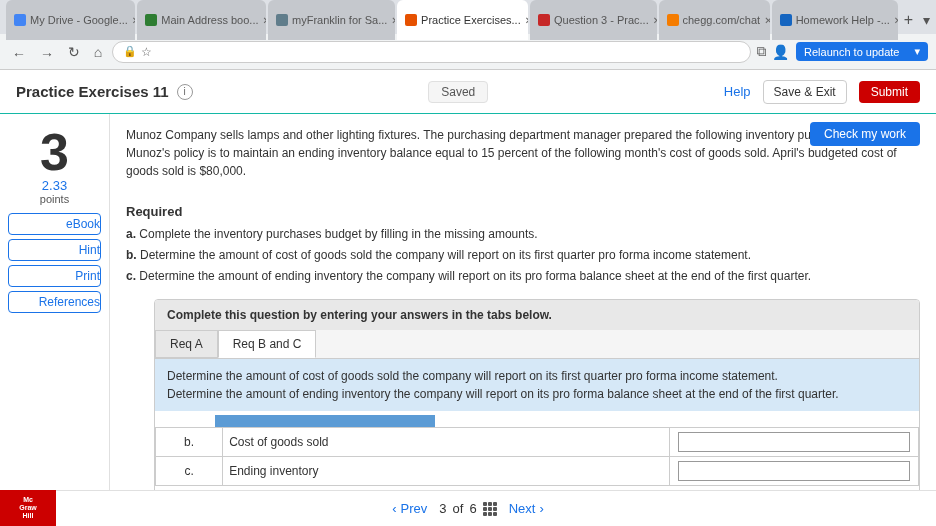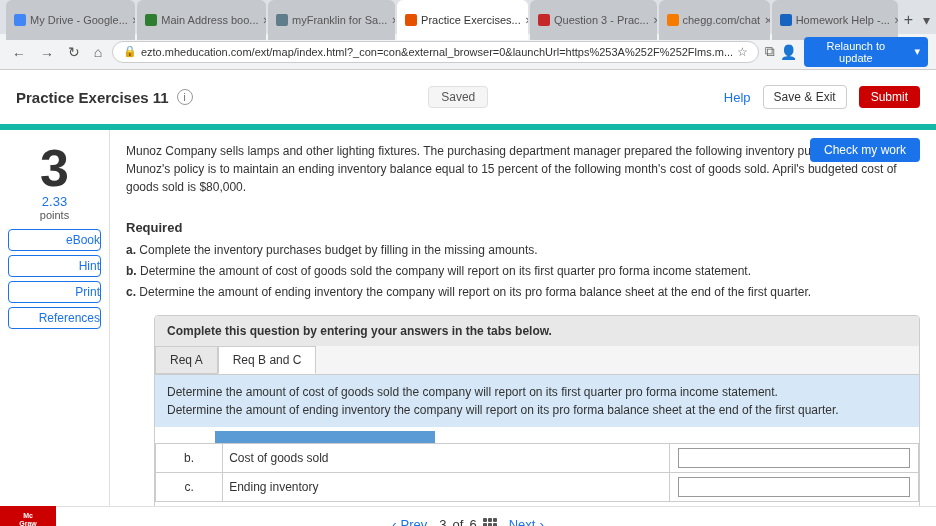--- a/index.html
+++ b/index.html
@@ -24,21 +24,21 @@
     .browser-bar { display: flex; align-items: center; background: #f1f3f4; padding: 4px 8px; height: 36px; gap: 6px; border-bottom: 1px solid #ccc; }
     .nav-btn { background: none; border: none; font-size: 14px; cursor: pointer; color: #555; padding: 2px 4px; }
     .nav-btn:disabled { color: #bbb; }
     .address-bar { flex: 1; background: #fff; border: 1px solid #ccc; border-radius: 12px; padding: 3px 10px; font-size: 11px; color: #333; display: flex; align-items: center; gap: 4px; }
     .address-text { flex: 1; overflow: hidden; text-overflow: ellipsis; white-space: nowrap; font-size: 11px; }
     .bar-icons { display: flex; gap: 6px; align-items: center; }
     .bar-icon { color: #666; font-size: 14px; cursor: pointer; }
     .relaunch-btn { background: #1a73e8; color: #fff; border: none; border-radius: 4px; padding: 3px 8px; font-size: 11px; cursor: pointer; display: flex; align-items: center; gap: 15px; }
 
     
-    .app-header { display: flex; align-items: center; padding: 8px 16px; border-bottom: 6px solid #14b8a6; height: 60px; justify-content: center; }
+    .app-header { display: flex; align-items: center; padding: 8px 16px; border-bottom: 1px solid #14b8a6; height: 44px; justify-content: center; }
     .header-left { display: flex; align-items: center; gap: 8px; }
     .practice-title { font-size: 15px; font-weight: bold; color: #333; }
     .info-icon { display: inline-flex; align-items: center; justify-content: center; width: 16px; height: 16px; border: 1px solid #999; border-radius: 50%; color: #666; font-size: 10px; cursor: pointer; }
     .saved-badge { background: #f5f5f5; border: 1px solid #e0e0e0; padding: 3px 12px; border-radius: 4px; font-size: 12px; color: #555; }
     .header-right { display: flex; align-items: center; gap: 12px; }
     .header-link { color: #1a73e8; text-decoration: none; font-size: 13px; cursor: pointer; }
     .save-exit-btn { border: 1px solid #ccc; background: #fff; border-radius: 4px; padding: 4px 10px; font-size: 12px; cursor: pointer; color: #333; }
     .submit-btn { background: #c00; color: #fff; border: none; border-radius: 4px; padding: 4px 12px; font-size: 12px; cursor: pointer; }
 
     
@@ -131,21 +131,20 @@
   <span style="margin-left:4px; font-size:14px; color:#555; cursor:pointer;">▾</span>
 </div>
 
 <div class="browser-bar">
   <button class="nav-btn">←</button>
   <button class="nav-btn">→</button>
   <button class="nav-btn">↻</button>
   <button class="nav-btn">⌂</button>
   <div class="address-bar">
     <span style="color:#555; font-size:11px;">🔒</span>
-    <span class="address-text">ezto.mheducation.com/ext/map/index.html?_con=con&amp;external_browser=0&amp;launchUrl=https%253A%252F%252Flms.m...</span>
     <span style="color:#666; font-size:12px;">☆</span>
   </div>
   <div class="bar-icons">
     <span class="bar-icon">⧉</span>
     <span class="bar-icon">👤</span>
     <button class="relaunch-btn">
       <span>Relaunch to update</span>
       <span>▾</span>
     </button>
   </div>

